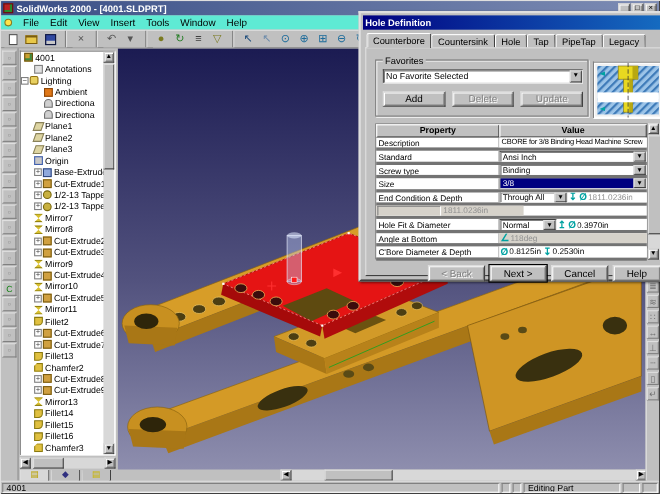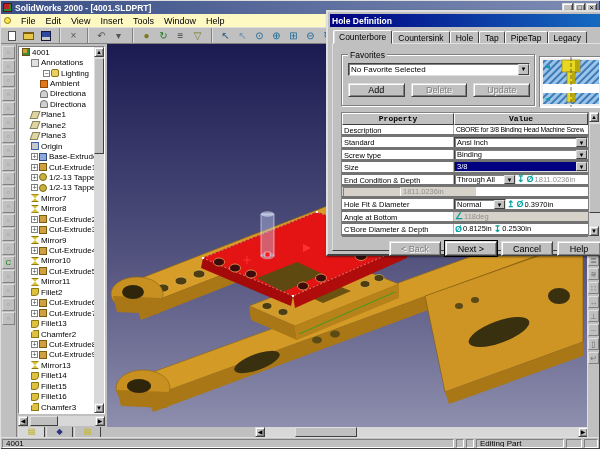--- a/index.html
+++ b/index.html
@@ -16,21 +16,21 @@
   .btn.dis{color:#808080;text-shadow:1px 1px 0 #fff;}
   .btn.def{outline:1px solid #000;}
 
   
   #titlebar{left:1px;top:1px;width:598px;height:13px;
     background:linear-gradient(90deg,#3a4f86,#7d8cb4);display:flex;align-items:center;padding:0 2px;}
   #titlebar .ticon{width:9px;height:9px;background:#c02020;border:1px solid #601010;margin-right:3px;
     box-shadow:inset -2px -2px 0 #2a8a2a;}
   #titlebar .ttext{color:#fff;font-size:8.5px;font-weight:bold;flex:1;white-space:nowrap;overflow:hidden;}
   .winbtn{width:11px;height:10px;font-size:7px;line-height:8px;margin-left:1px;}
-  #menubar{left:1px;top:14px;width:598px;height:13px;display:flex;align-items:center;background:#fef9c3;}
+  #menubar{left:1px;top:14px;width:598px;height:13px;display:flex;align-items:center;background:#5eead4;}
   .menu-bulb{width:7px;height:7px;border-radius:50%;background:#ffe34a;border:1px solid #8a7a20;margin:0 5px 0 3px;}
   .mitem{font-size:9px;padding:0 5px;color:#000;white-space:nowrap;}
   #childbtns{margin-left:auto;display:flex;margin-right:2px;}
   #toolbar{left:1px;top:27px;width:598px;height:17px;display:flex;align-items:center;background:#c0c0c0;
     border-top:1px solid #dfdfdf;border-bottom:1px solid #808080;padding-left:2px;}
   .tgroup{display:flex;align-items:center;margin-right:5px;padding-right:5px;border-right:1px solid #808080;
     box-shadow:1px 0 0 #dfdfdf;height:15px;}
   .tgroup:last-child{border-right:none;box-shadow:none;}
   .tbtn{width:17px;height:15px;display:flex;align-items:center;justify-content:center;
     border:1px solid transparent;}
@@ -120,21 +120,21 @@
   .combo .ctext.hl{background:#000080;color:#fff;}
   .combo .cbtn{width:11px;background:#c0c0c0;border:1px solid;border-color:#dfdfdf #404040 #404040 #dfdfdf;
     font-size:6px;line-height:9px;text-align:center;flex:none;}
   #favcombo{position:absolute;left:6px;top:8px;width:182px;}
   #favbtns{position:absolute;left:6px;top:28px;width:182px;display:flex;gap:6px;}
   #favbtns .btn{width:57px;height:14px;}
   #previewbox{position:absolute;left:206px;top:12px;width:64px;height:52px;background:#fff;
     border:1px solid;border-color:#808080 #fff #fff #808080;}
   #htable{position:absolute;left:8px;top:68px;width:248px;height:124px;background:#fff;
     border:1px solid #808080;}
-  #thead{display:flex;height:12px;font-family:Liberation Mono, monospace;}
+  #thead{display:flex;height:12px;}
   .hcell{background:#c0c0c0;border:1px solid;border-color:#fff #404040 #404040 #fff;
     font-size:8px;font-weight:bold;text-align:center;line-height:10px;}
   .hcell.p{width:112px;}
   .hcell.v{width:134px;}
   .trow{display:flex;height:12.4px;border-bottom:3px solid #737373;}
   .pcell{width:112px;border-right:1px solid #b0b0b0;font-size:7.5px;line-height:11.5px;
     padding-left:2px;white-space:nowrap;overflow:hidden;color:#000;}
   .vcell{width:134px;display:flex;align-items:center;overflow:hidden;background:#fff;}
   .vcell.gray{background:#d6d2ca;}
   .vcell .combo{height:11px;margin:0;flex:none;}
@@ -275,21 +275,21 @@
   <div id="treebox">
     <div id="treerows">
         <div class="trow2" style="padding-left: 3px;">
           <span class="ticon ti-part"></span>
           <span class="tlabel">4001</span>
         </div>
         <div class="trow2" style="padding-left: 12px;">
           <span class="ticon ti-ann"></span>
           <span class="tlabel">Annotations</span>
         </div>
-        <div class="trow2" style="padding-left: 24px;">
+        <div class="trow2" style="padding-left: 0;">
           <span class="tbox">−</span>
           <span class="ticon ti-light"></span>
           <span class="tlabel">Lighting</span>
         </div>
         <div class="trow2" style="padding-left: 21px;">
           <span class="ticon ti-ambient"></span>
           <span class="tlabel">Ambient</span>
         </div>
         <div class="trow2" style="padding-left: 21px;">
           <span class="ticon ti-dir"></span>

